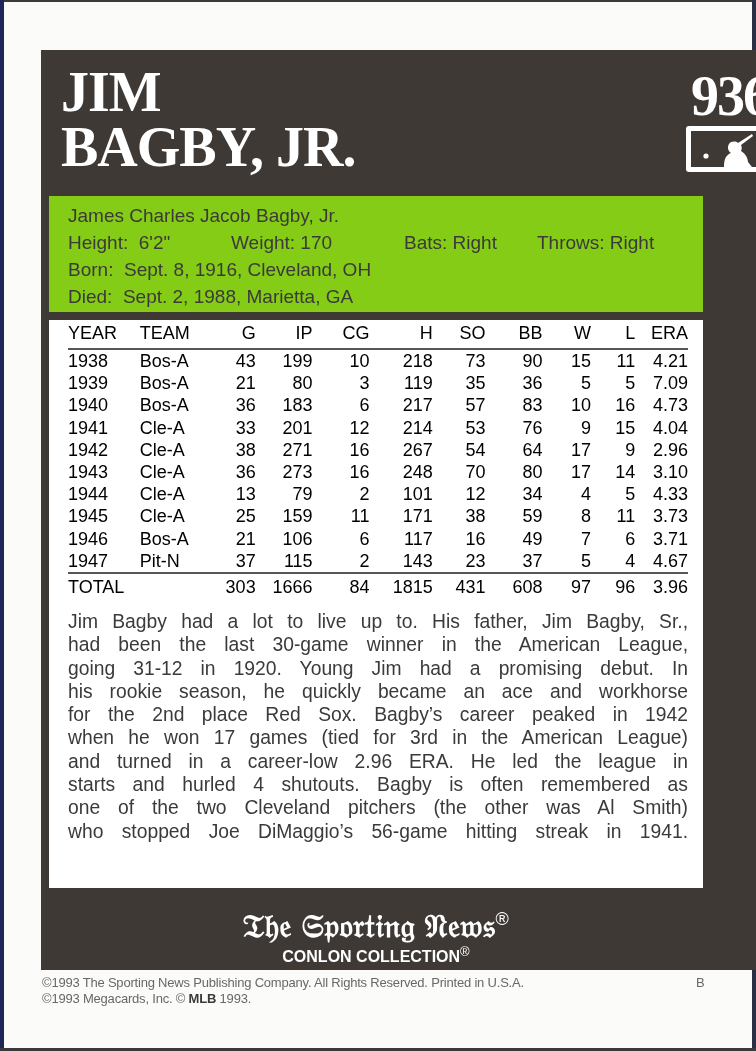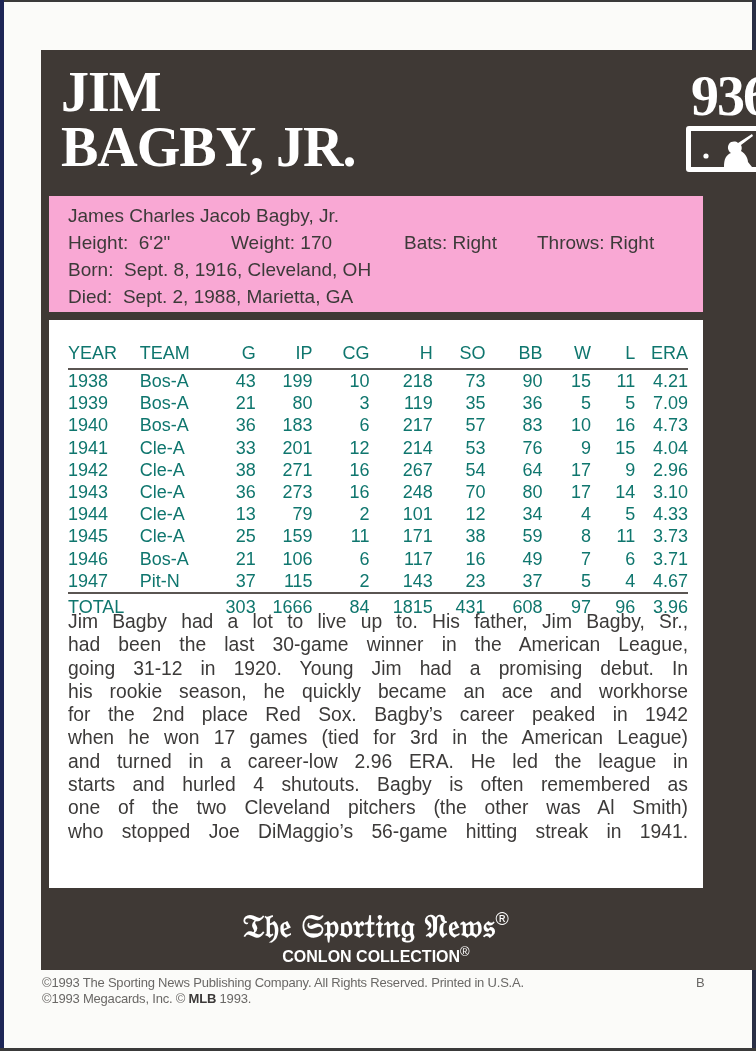--- a/index.html
+++ b/index.html
@@ -29,32 +29,32 @@
     color: #ffffff; font-size: 56px; line-height: 56px; letter-spacing: -2px;
   }
   .mlb-logo {
     position: absolute; right: 25px; top: 76px; width: 76px; height: 46px;
     background: #ffffff; border-radius: 3px;
   }
   .mlb-logo svg { display: block; }
 
   .bio {
     position: absolute; left: 8px; top: 146px; width: 654px; height: 116px;
-    background: #f9a8d4;
+    background: #84cc16;
   }
   .bio .line {
     position: absolute; left: 19px; font-size: 19px; color: #3c3a39; white-space: pre;
   }
   .stats-box {
     position: absolute; left: 8px; top: 270px; width: 654px; height: 568px;
     background: #ffffff;
   }
   table.stats {
-    position: absolute; left: 19px; top: 20px; width: 620px;
-    border-collapse: collapse; font-size: 18px; color: #0f766e;
+    position: absolute; left: 19px; top: 0; width: 620px;
+    border-collapse: collapse; font-size: 18px; color: #000000;
   }
   table.stats th { font-weight: normal; text-align: right; padding: 0 0 2px 0; height: 26px; }
   table.stats th.l, table.stats td.l { text-align: left; }
   table.stats thead tr { border-bottom: 2px solid #5a5552; }
   table.stats td { text-align: right; padding: 0; height: 22.2px; line-height: 20px; }
   table.stats tr.total { border-top: 2px solid #5a5552; }
   table.stats tr.total td { height: 26px; }
   .col-year { width: 68px; }
   .col-team { width: 70px; }
 

